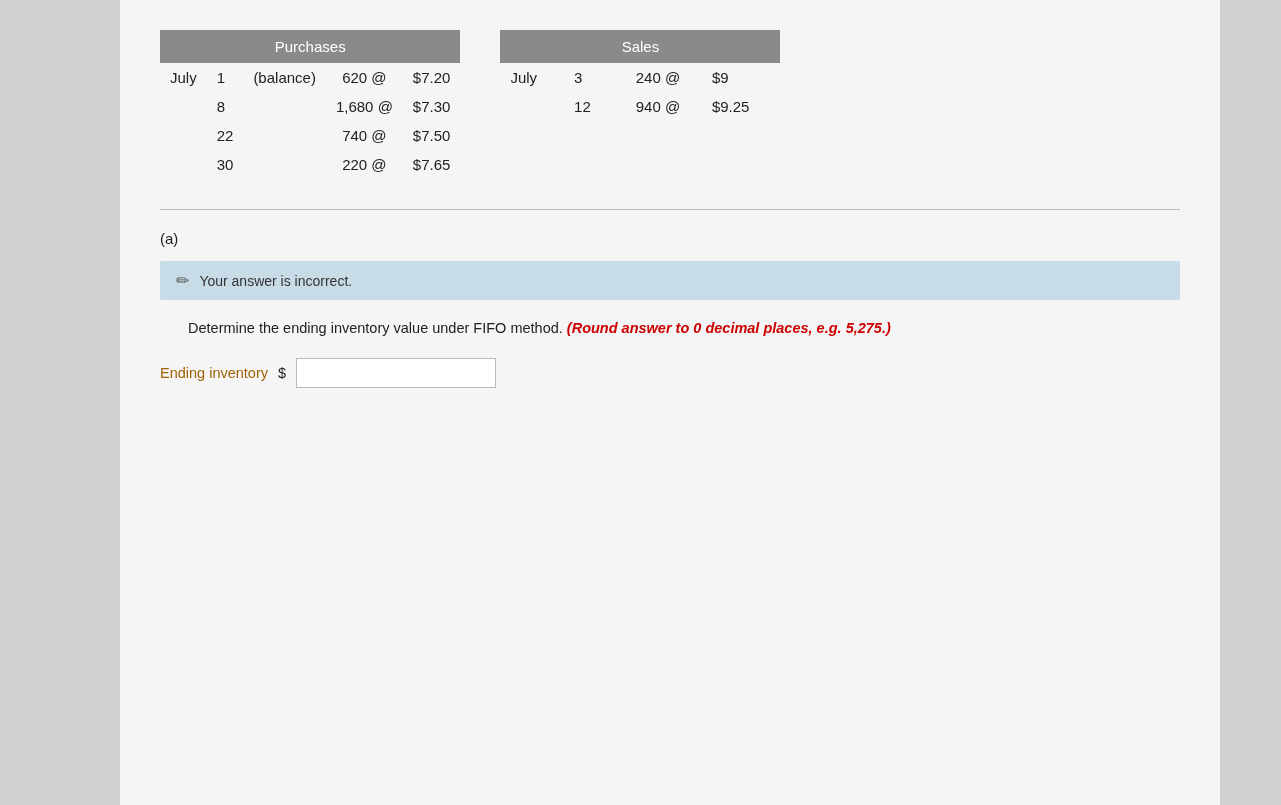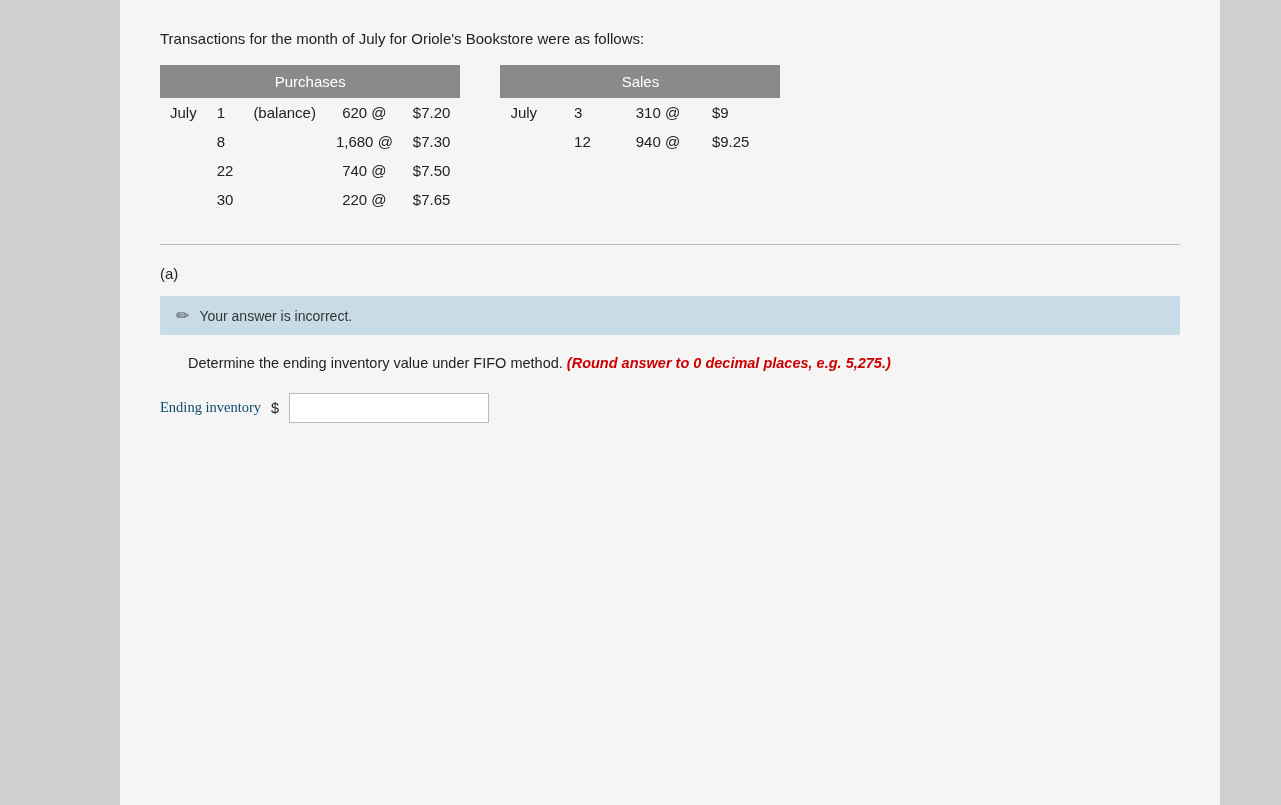--- a/index.html
+++ b/index.html
@@ -136,22 +136,21 @@
     }
 
     .ending-inventory-row {
       display: flex;
       align-items: center;
       gap: 10px;
     }
 
     .ending-inventory-label {
       font-size: 14.5px;
-      color: #0c4a6e;
-      font-family: Liberation Serif, serif;
+      color: #a16207;
     }
 
     .dollar-sign {
       font-size: 14.5px;
       color: #222;
     }
 
     .ending-inventory-input {
       border: 1px solid #bbb;
       background: #fff;
@@ -160,21 +159,20 @@
       font-size: 14px;
       padding: 2px 6px;
       outline: none;
     }
   </style>
 </head>
 <body>
 
 <div class="main-content">
 
-  <p class="intro-text">Transactions for the month of July for Oriole's Bookstore were as follows:</p>
 
   <div class="tables-wrapper">
 
     <div class="table-section">
       <table>
         <thead>
           <tr class="table-header-row">
             <th colspan="5">Purchases</th>
           </tr>
         </thead>
@@ -215,21 +213,21 @@
       <table>
         <thead>
           <tr class="table-header-row">
             <th colspan="4">Sales</th>
           </tr>
         </thead>
         <tbody>
           <tr class="table-data-row">
             <td class="td-month">July</td>
             <td class="td-day">3</td>
-            <td class="td-qty">310 @</td>
+            <td class="td-qty">240 @</td>
             <td class="td-price">$9</td>
           </tr>
           <tr class="table-data-row">
             <td class="td-month"></td>
             <td class="td-day">12</td>
             <td class="td-qty">940 @</td>
             <td class="td-price">$9.25</td>
           </tr>
         </tbody>
       </table>

